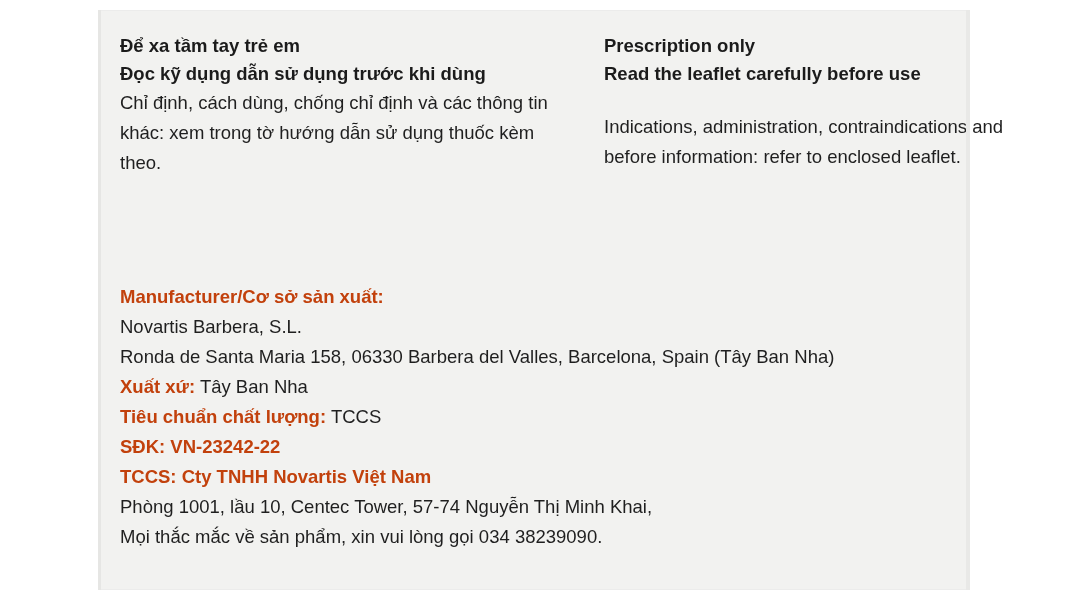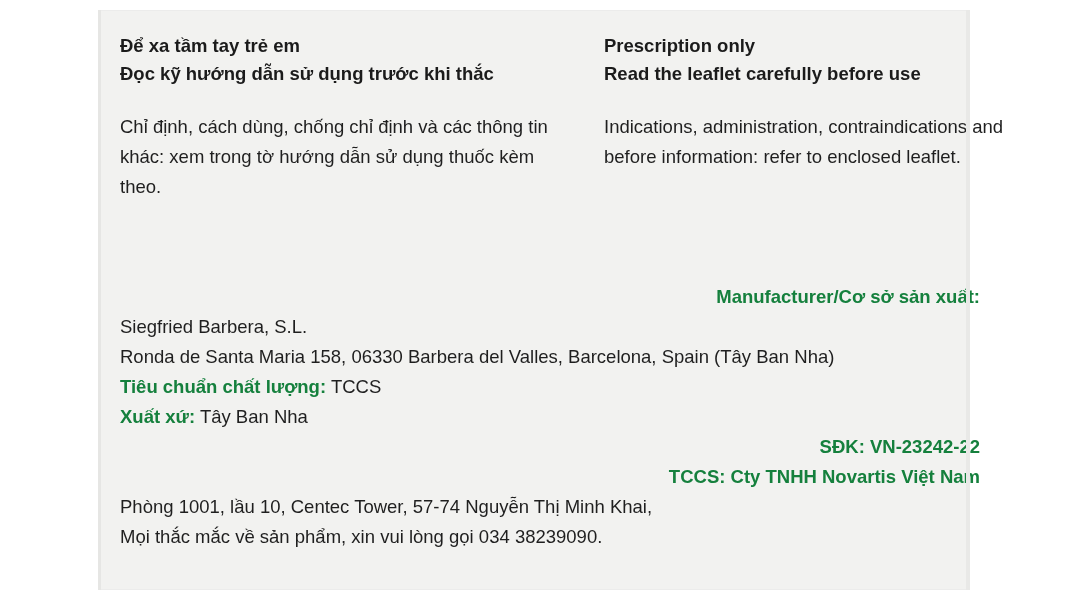--- a/index.html
+++ b/index.html
@@ -76,77 +76,75 @@
     font-weight: bold;
     font-size: 18.5px;
     color: #1b1b1b;
     line-height: 28px;
     white-space: nowrap;
   }
   .para {
     font-size: 18.5px;
     color: #1f1f1f;
     line-height: 30px;
-    margin-top: 24px;
   }
   .col-en .para {
     margin-top: 24px;
   }
   
   .mfr {
     position: absolute;
     left: 0;
     top: 250px;
     width: 860px;
   }
   .mfr .line {
     font-size: 18.5px;
     color: #1f1f1f;
     line-height: 30px;
     white-space: nowrap;
   }
   .mfr .line.b,
   .mfr .line .b {
     font-weight: bold;
-    color: #15803d;
-    text-align: right;
+    color: #c2410c;
   }
   .mfr .line .b {
     font-weight: bold;
   }
 </style>
 </head>
 <body>
 
 <div id="page">
   <div id="label-panel">
     <div class="content">
 
       <div class="warn-row">
 
         <div class="col-vi">
           <div class="bold-line">Để xa tầm tay trẻ em</div>
-          <div class="bold-line">Đọc kỹ hướng dẫn sử dụng trước khi thắc</div>
+          <div class="bold-line">Đọc kỹ dụng dẫn sử dụng trước khi dùng</div>
           <div class="para">Chỉ định, cách dùng, chống chỉ định và các thông tin khác: xem trong tờ hướng dẫn sử dụng thuốc kèm theo.</div>
         </div>
 
         <div class="col-en">
           <div class="bold-line">Prescription only</div>
           <div class="bold-line">Read the leaflet carefully before use</div>
           <div class="para">Indications, administration, contraindications and before information: refer to enclosed leaflet.</div>
         </div>
 
       </div>
 
       <div class="mfr">
         <div class="line b">Manufacturer/Cơ sở sản xuất:</div>
-        <div class="line">Siegfried Barbera, S.L.</div>
+        <div class="line">Novartis Barbera, S.L.</div>
         <div class="line">Ronda de Santa Maria 158, 06330 Barbera del Valles, Barcelona, Spain (Tây Ban Nha)</div>
+        <div class="line"><span class="b">Xuất xứ:</span> <span>Tây Ban Nha</span></div>
         <div class="line"><span class="b">Tiêu chuẩn chất lượng:</span> <span>TCCS</span></div>
-        <div class="line"><span class="b">Xuất xứ:</span> <span>Tây Ban Nha</span></div>
         <div class="line b">SĐK: VN-23242-22</div>
         <div class="line b">TCCS: Cty TNHH Novartis Việt Nam</div>
         <div class="line">Phòng 1001, lầu 10, Centec Tower, 57-74 Nguyễn Thị Minh Khai,</div>
         <div class="line">Mọi thắc mắc về sản phẩm, xin vui lòng gọi 034 38239090.</div>
       </div>
 
     </div>
   </div>
 </div>
 

